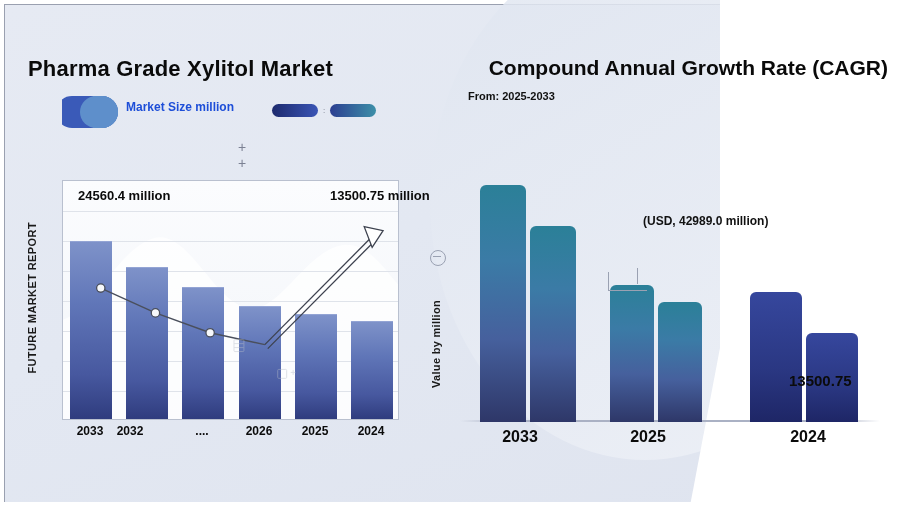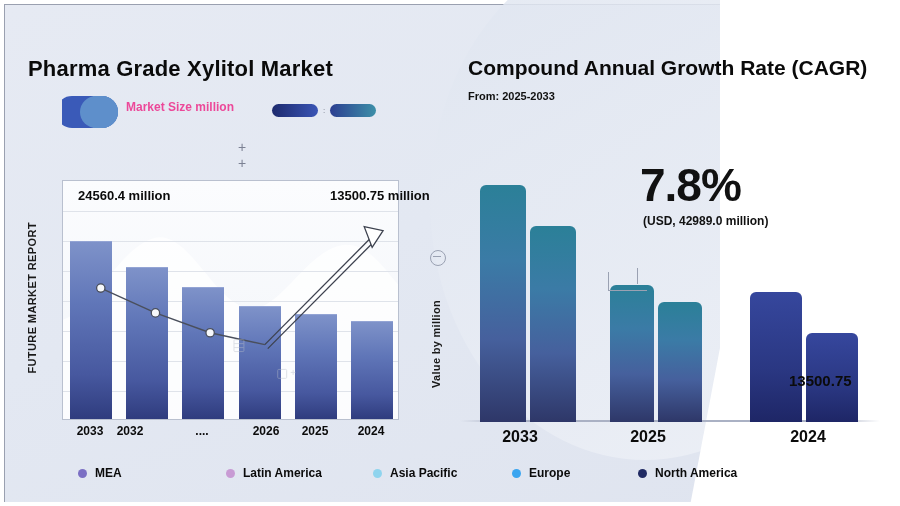--- a/index.html
+++ b/index.html
@@ -76,21 +76,21 @@
     top: 96px;
     width: 62px;
     height: 32px;
   }
   .legend-size-label {
     position: absolute;
     left: 126px;
     top: 100px;
     font-size: 12px;
     font-weight: bold;
-    color: #ec4899;
+    color: #1d4ed8;
     white-space: nowrap;
   }
   .pill-group {
     position: absolute;
     left: 272px;
     top: 104px;
     display: flex;
     align-items: center;
     gap: 5px;
   }
@@ -226,21 +226,21 @@
     height: 1px;
     background: #9aa1b2;
   }
 
   
   .right-title {
     position: absolute;
     left: 468px;
     top: 56px;
     width: 420px;
-    text-align: left;
+    text-align: right;
     font-size: 21px;
     font-weight: bold;
     color: #0a0a0a;
     white-space: nowrap;
   }
   .right-sub {
     position: absolute;
     left: 468px;
     top: 90px;
     width: 420px;
@@ -432,63 +432,40 @@
         <rect x="216" y="190" width="9" height="9" rx="1"></rect>
         <path d="M229 193 h5 M231.5 190.5 v5"></path>
       </g>
     </svg>
   </div>
 
   <div class="xlabels" id="left-xlabels">
       <div class="xlabel" style="left: 28px;">2033</div>
       <div class="xlabel" style="left: 68px;">2032</div>
       <div class="xlabel" style="left: 140px;">....</div>
-      <div class="xlabel" style="left: 204px;">2026</div>
+      <div class="xlabel" style="left: 197px;">2026</div>
       <div class="xlabel" style="left: 253px;">2025</div>
       <div class="xlabel" style="left: 309px;">2024</div>
     </div>
 
   <div class="right-title">Compound Annual Growth Rate (CAGR)</div>
   <div class="right-sub">From: 2025-2033</div>
-  <div class="cagr-value">7.8%</div>
   <div class="cagr-note">(USD, 42989.0 million)</div>
 
   <div class="rbars" id="right-bars">
     <div class="rbar-baseline"></div>
   <div class="rbar grad" style="height: 237px; width: 46px; left: 20px;"></div>
       <div class="rbar grad" style="height: 196px; width: 46px; left: 70px;"></div>
       <div class="rbar grad" style="height: 137px; width: 44px; left: 150px;"></div>
       <div class="rbar grad" style="height: 120px; width: 44px; left: 198px;"></div>
       <div class="rbar solid" style="height: 130px; width: 52px; left: 290px;"></div>
       <div class="rbar solid" style="height: 89px; width: 52px; left: 346px;"></div>
     </div>
   <div class="bracket-deco"></div>
   <div class="bracket-deco2"></div>
   <div class="rvalue-label">13500.75</div>
   <div id="right-xlabels"></div>
 
-  <div class="legend" id="legend">
-      <div class="legend-item" style="left: 0px;">
-        <div class="legend-dot" style="background: rgb(123, 111, 196);"></div>
-        <div class="legend-text">MEA</div>
-      </div>
-      <div class="legend-item" style="left: 148px;">
-        <div class="legend-dot" style="background: rgb(200, 155, 212);"></div>
-        <div class="legend-text">Latin America</div>
-      </div>
-      <div class="legend-item" style="left: 295px;">
-        <div class="legend-dot" style="background: rgb(143, 212, 238);"></div>
-        <div class="legend-text">Asia Pacific</div>
-      </div>
-      <div class="legend-item" style="left: 434px;">
-        <div class="legend-dot" style="background: rgb(58, 165, 240);"></div>
-        <div class="legend-text">Europe</div>
-      </div>
-      <div class="legend-item" style="left: 560px;">
-        <div class="legend-dot" style="background: rgb(32, 42, 99);"></div>
-        <div class="legend-text">North America</div>
-      </div>
-    </div>
 
 <div class="rxlabel" style="left: 520px;">2033</div>
     <div class="rxlabel" style="left: 648px;">2025</div>
     <div class="rxlabel" style="left: 808px;">2024</div>
   </div>
 
 </body></html>

